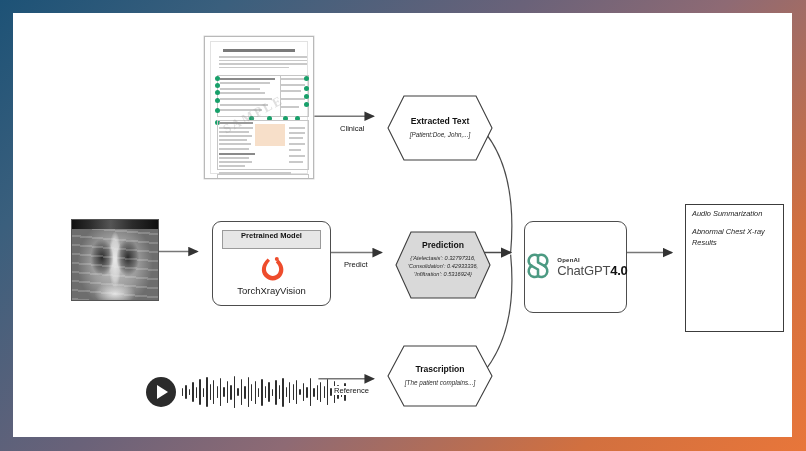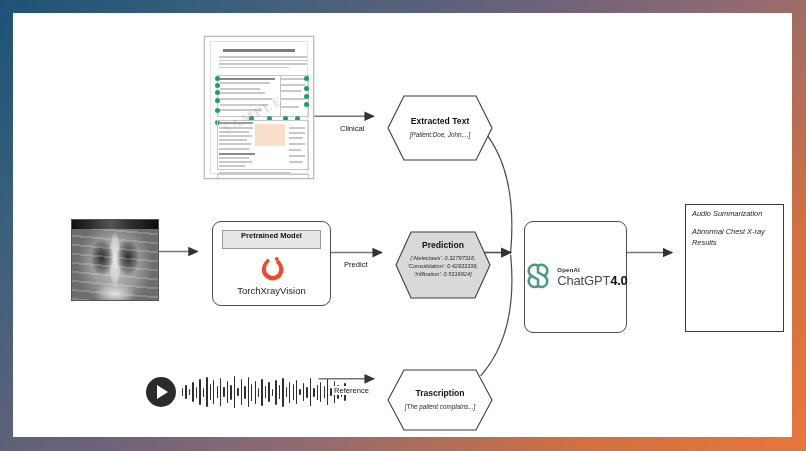--- a/index.html
+++ b/index.html
@@ -57,39 +57,39 @@
 
   
   .procbox{background:#fff;border:1.1px solid #4d4d4d;border-radius:9px;}
   #torch{left:199px;top:208px;width:119px;height:85px;}
   #torch .hdr{position:absolute;left:9px;top:8px;right:9px;height:17px;background:#e6e6e6;
     border:1px solid #9a9a9a;display:flex;align-items:flex-start;justify-content:center;}
   #torch .hdr span{font-size:7.5px;font-weight:bold;color:#111;}
   #torch .flame{position:absolute;left:0;right:0;top:31px;height:30px;display:flex;align-items:center;justify-content:center;}
   #torch .tname{position:absolute;left:0;right:0;bottom:9px;text-align:center;font-size:9.5px;color:#1b1b1b;}
 
-  #gptbox{left:511px;top:208px;width:103px;height:112px;}
+  #gptbox{left:511px;top:208px;width:103px;height:92px;}
   #gptlogo{position:absolute;left:0;right:0;top:0;bottom:0;display:flex;align-items:center;justify-content:center;gap:4px;}
   #gptwords{display:flex;flex-direction:column;line-height:1;}
   #gptwords .oai{font-size:6px;font-weight:bold;color:#2b2b2b;letter-spacing:.2px;margin-bottom:1.5px;}
   #gptwords .cg{font-size:13px;color:#4b4b4b;letter-spacing:-.2px;}
   #gptwords .cg b{color:#111;}
 
   
   .hex{position:absolute;}
   .hex .hsvg{position:absolute;left:0;top:0;}
   .hex .hcontent{position:absolute;left:16%;right:16%;top:0;bottom:0;
     display:flex;flex-direction:column;align-items:center;justify-content:center;text-align:center;}
   .hex .htitle{font-size:8.6px;font-weight:bold;color:#111;margin-bottom:4px;}
   .hex .hsub{font-size:6.3px;font-style:italic;color:#2a2a2a;line-height:1.45;}
   .hex .hsub div{white-space:nowrap;}
 
   #hex-extract{left:374px;top:82px;width:106px;height:66px;}
   #hex-pred{left:382px;top:218px;width:96px;height:56px;}
-  #hex-trans{left:374px;top:356px;width:106px;height:62px;}
+  #hex-trans{left:374px;top:332px;width:106px;height:62px;}
 
   
   #note{left:672px;top:191px;width:99px;height:128px;background:#fff;border:1px solid #3c3c3c;}
   #note .nhdr{height:19px;display:flex;align-items:center;justify-content:center;
     border-bottom:1px solid #3c3c3c;font-size:8.3px;font-weight:bold;color:#111;}
   #note .nrow{padding:4px 5px 4px 6px;font-size:7.4px;font-style:italic;color:#1d1d1d;line-height:1.4;}
 
   
   .elabel{position:absolute;font-size:7.6px;color:#111;background:#fff;padding:0 2px;}
   #lbl-extract{left:325px;top:111px;}

